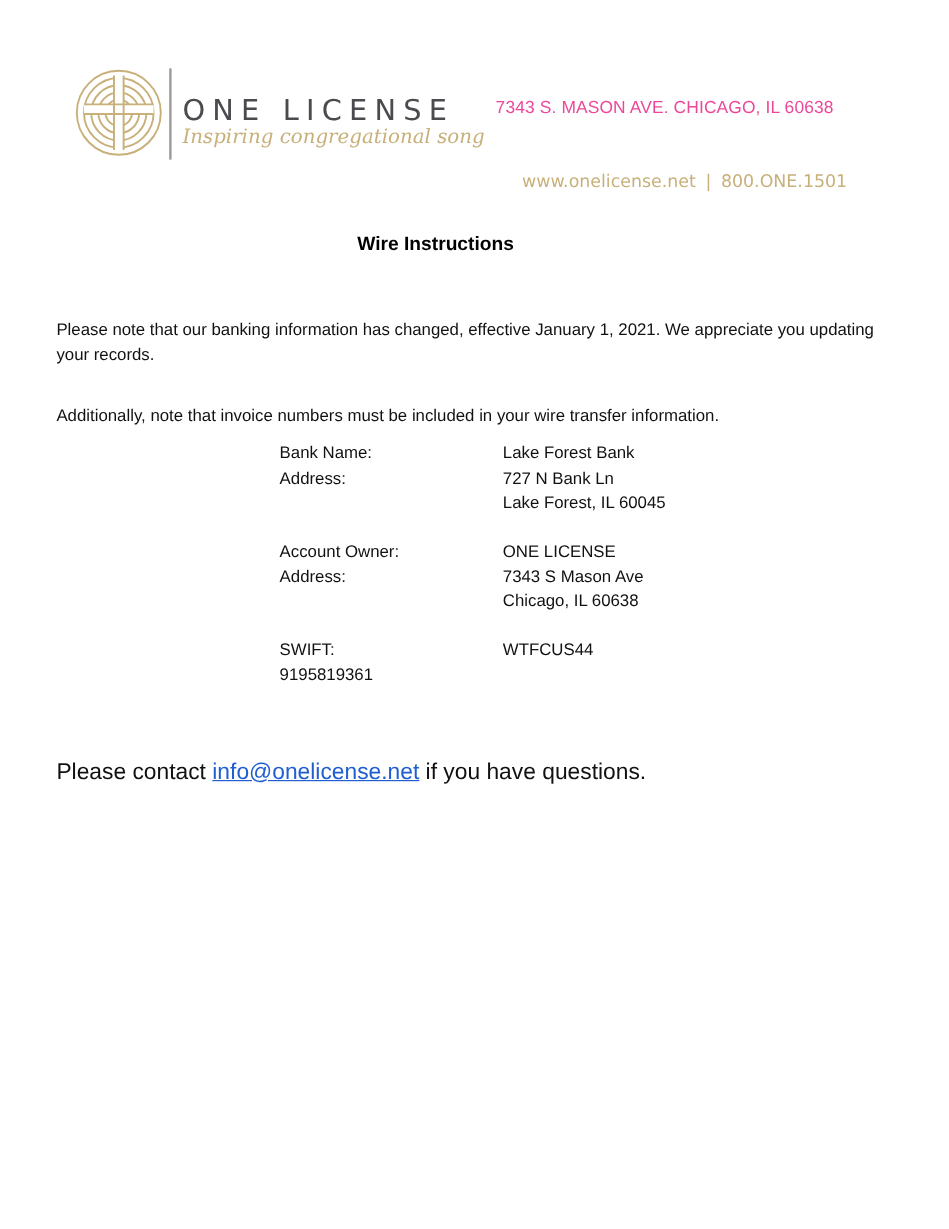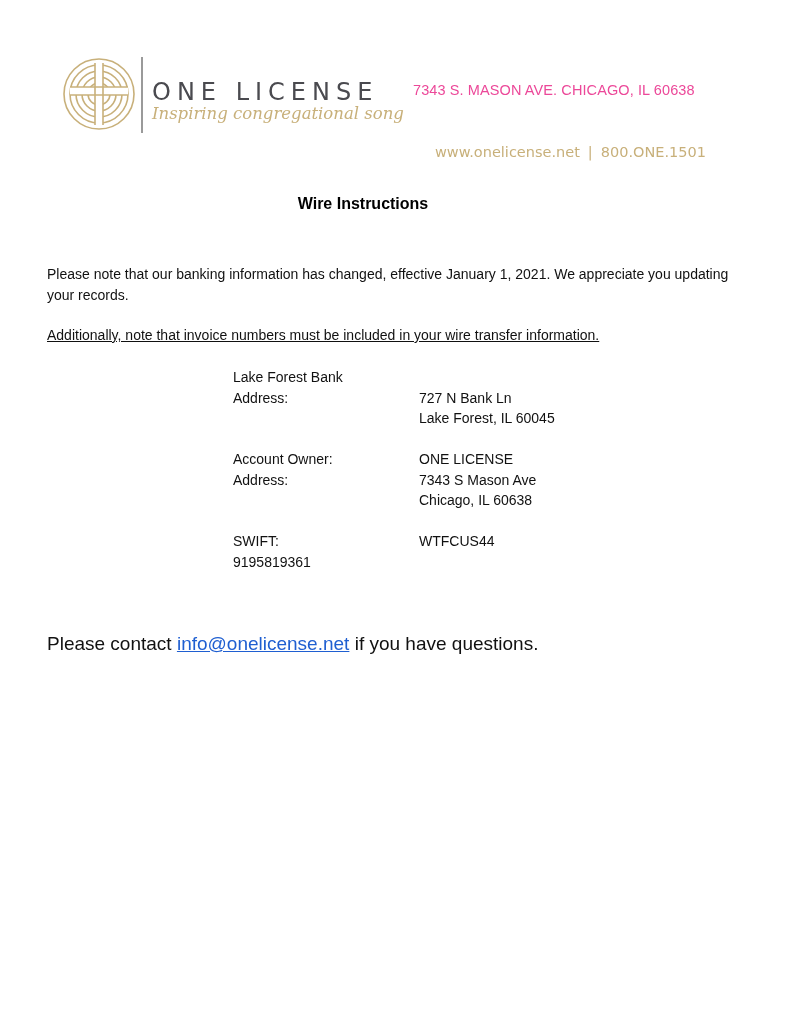--- a/index.html
+++ b/index.html
@@ -14,21 +14,21 @@
                font-style: italic; font-size: 16.5px; color: #c8b07a; line-height: 20px; white-space: nowrap; }
   .addr-line { position: absolute; left: 413px; top: 82px; font-family: Liberation Sans, sans-serif;
                font-size: 14.5px; color: #ec4899; white-space: nowrap; letter-spacing: 0.1px; }
   .web-line { position: absolute; left: 435px; top: 104px; font-family: "DejaVu Sans", sans-serif;
               font-size: 14.5px; color: #c8b07a; white-space: nowrap; margin-top: 40px; }
   .web-line .sep { margin: 0 8px; }
   .title { position: absolute; left: 0; width: 726px; top: 195px; text-align: center;
            font-weight: bold; font-size: 16px; color: #000; }
   .para { position: absolute; left: 47px; width: 700px; font-size: 14px; line-height: 21px; color: #111; }
   .p1 { top: 264px; }
-  .p2 { top: 325px; text-decoration: underline; }
+  .p2 { top: 336px; }
   .details { position: absolute; left: 233px; top: 367px; font-size: 14px; color: #111; }
   .row { display: flex; height: 20.5px; line-height: 20.5px; }
   .row .lbl { width: 186px; }
   .gap { height: 20.5px; }
   .contact { position: absolute; left: 47px; top: 633px; font-size: 19px; color: #111; }
   .contact a { color: #1f5fd1; text-decoration: underline; }
 </style>
 </head>
 <body>
 
@@ -59,20 +59,21 @@
   </div>
 </div>
 
 <div class="title">Wire Instructions</div>
 
 <div class="para p1">Please note that our banking information has changed, effective January 1, 2021. We appreciate you updating your records.</div>
 <div class="para p2">Additionally, note that invoice numbers must be included in your wire transfer information.</div>
 
 <div class="details">
   <div class="row">
+    <span class="lbl">Bank Name:</span>
     <span>Lake Forest Bank</span>
   </div>
   <div class="row">
     <span class="lbl">Address:</span>
     <span>727 N Bank Ln</span>
   </div>
   <div class="row">
     <span class="lbl"></span>
     <span>Lake Forest, IL   60045</span>
   </div>

